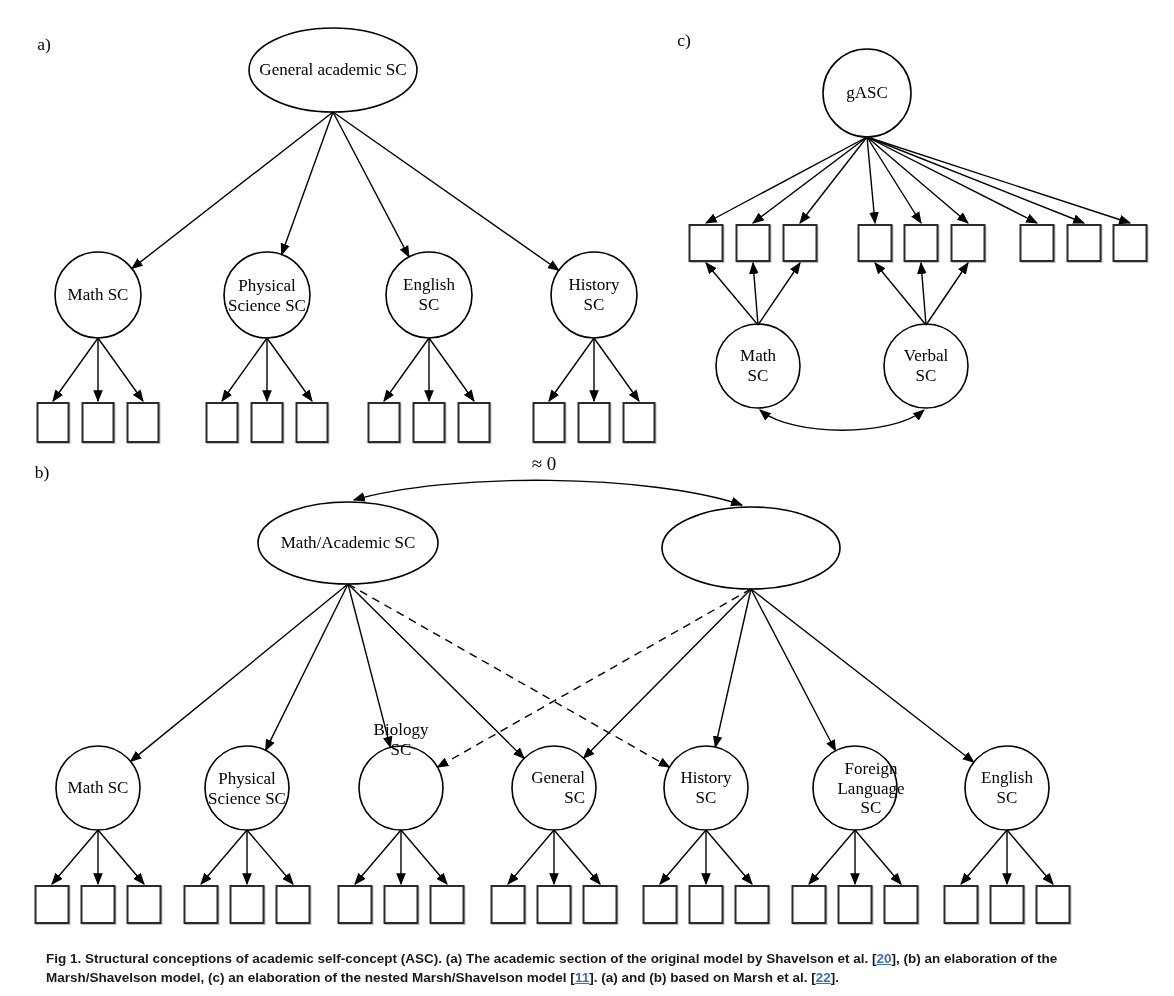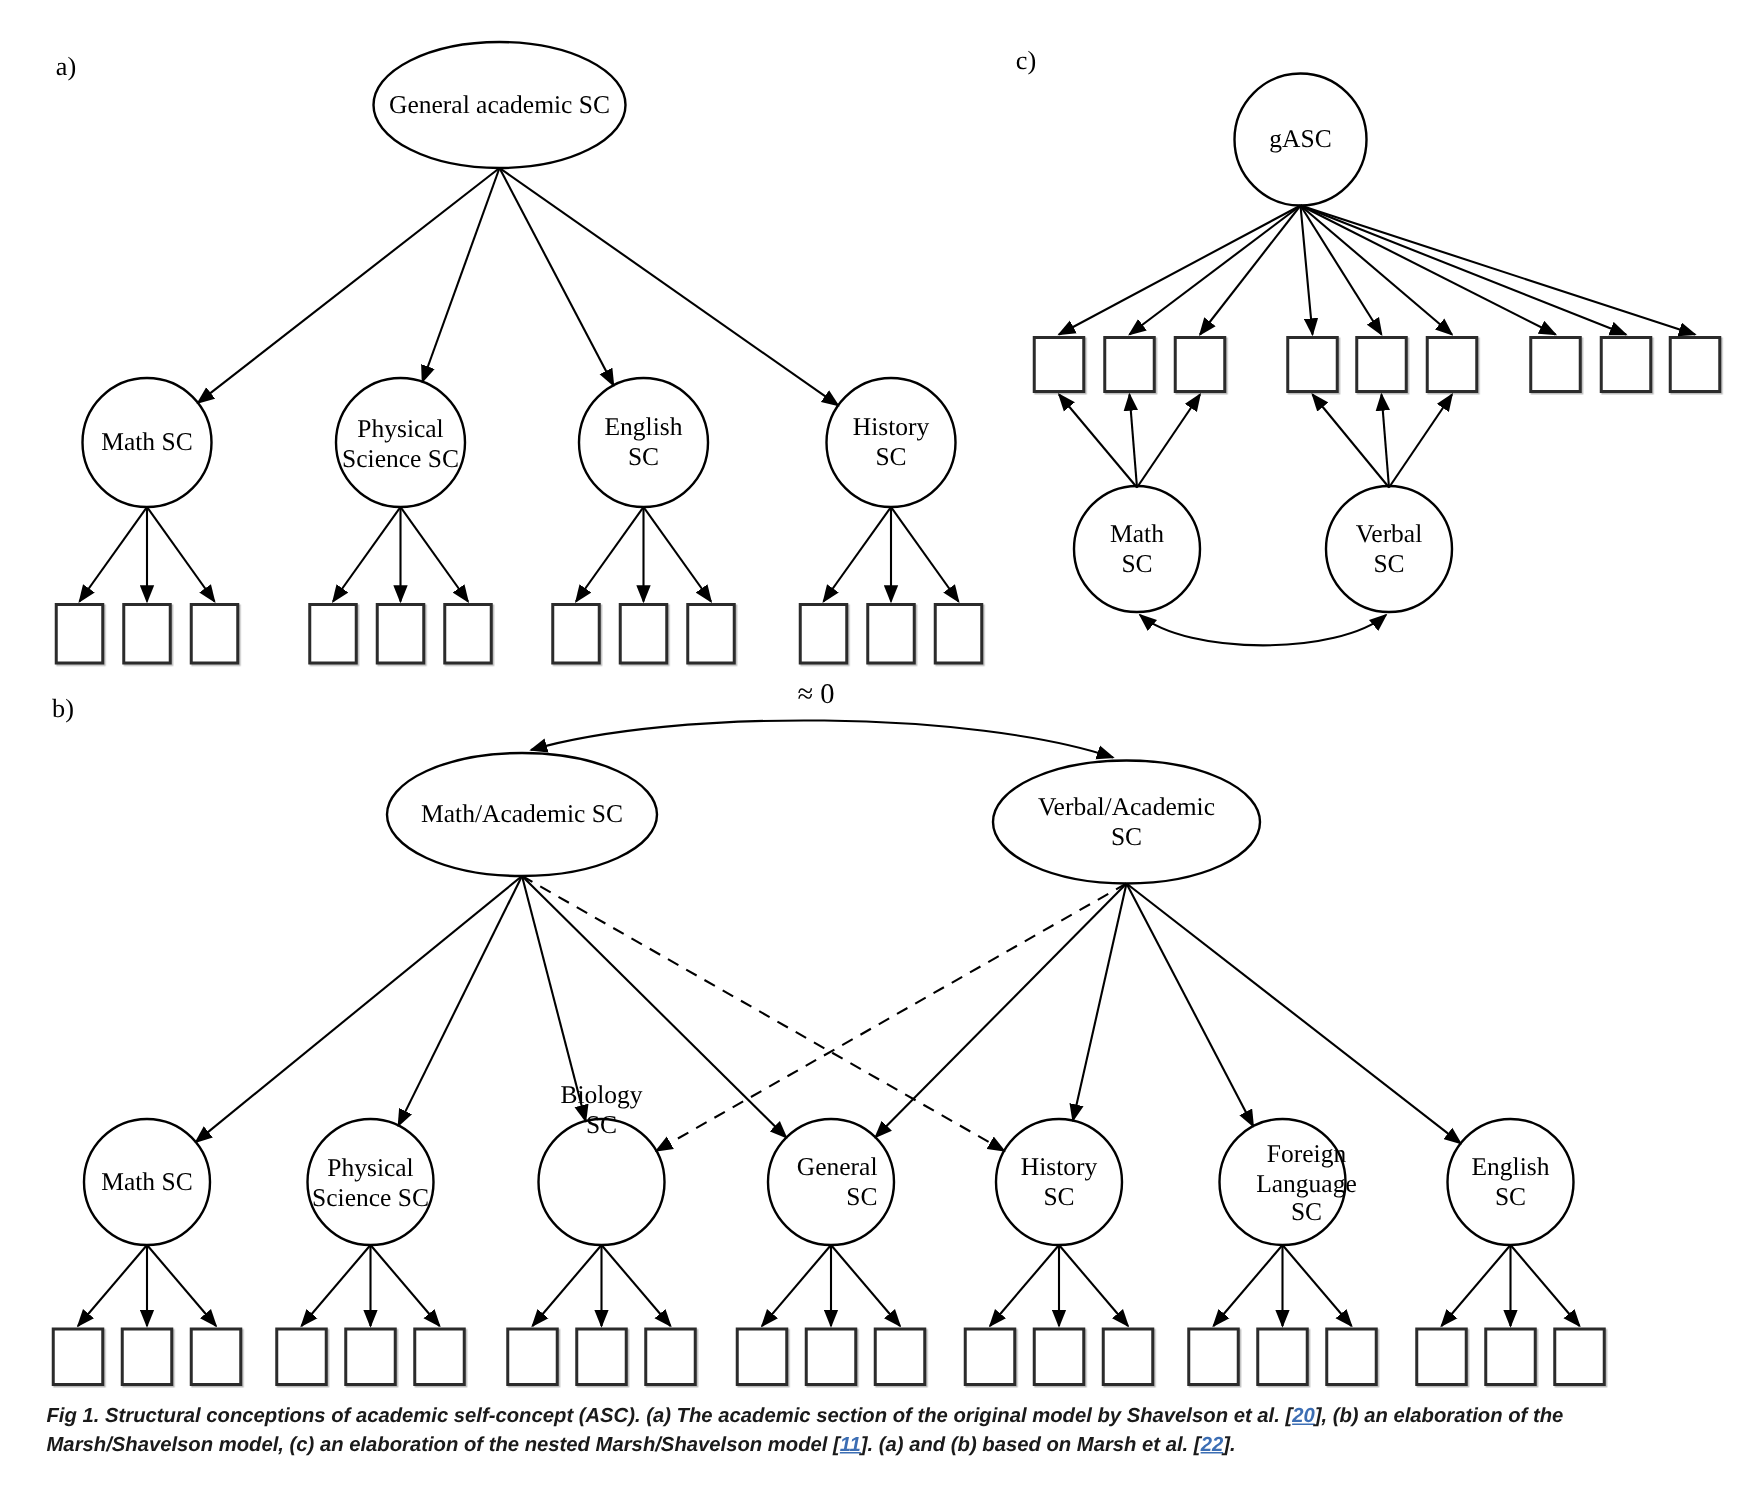--- a/index.html
+++ b/index.html
@@ -10,21 +10,21 @@
        font-size:17px;line-height:1.16;color:#000;}
   .panel-letter{font-size:17.5px;}
   .approx{font-size:19px;}
   .shape{fill:#fff;stroke:#000;stroke-width:1.6;}
   .squares{fill:#fff;stroke:#2b2b2b;stroke-width:2;filter:drop-shadow(1.5px 1.5px 0px #bdbdbd);}
   .arrow{stroke:#000;stroke-width:1.4;fill:none;}
   .dashed{stroke-dasharray:8 6;}
   .caption{position:absolute;left:30px;top:933px;width:1124px;
            font-family:"Liberation Sans", sans-serif;font-size:13.5px;
            line-height:1.42;color:#1a1a1a;}
-  .caption .main{font-weight:bold;margin:1px;font-style:italic;}
+  .caption .main{font-weight:bold;margin:16px;}
   .caption .note{font-weight:normal;margin:0;color:#222;}
   .ref{color:#3c6eb4;text-decoration:underline;cursor:pointer;font-weight:bold;}
 </style>
 </head>
 <body>
 
 <div class="canvas">
 
   <svg class="layer" width="1174" height="996" viewBox="0 0 1174 996">
     <defs>
@@ -164,21 +164,20 @@
   <div class="lbl panel-letter" style="left:684px;top:40px;">c)</div>
 
   <div class="lbl" style="left:333px;top:70px;width:160px;">General academic SC</div>
   <div class="lbl" style="left:98px;top:295px;width:62px;">Math SC</div>
   <div class="lbl" style="left:267px;top:296px;width:84px;">Physical Science SC</div>
   <div class="lbl" style="left:429px;top:295px;width:62px;">English SC</div>
   <div class="lbl" style="left:594px;top:295px;width:62px;">History SC</div>
 
   <div class="lbl approx" style="left:544px;top:464px;">≈ 0</div>
   <div class="lbl" style="left:348px;top:543px;width:140px;">Math/Academic SC</div>
-  <div class="lbl" style="left:751px;top:548px;width:140px;">Verbal/Academic SC</div>
   <div class="lbl" style="left:98px;top:788px;width:62px;">Math SC</div>
   <div class="lbl" style="left:247px;top:789px;width:84px;">Physical Science SC</div>
   <div class="lbl" style="left:401px;top:740px;width:62px;">Biology SC</div>
   <div class="lbl" style="left:554px;top:788px;width:62px;text-align:right;">General SC</div>
   <div class="lbl" style="left:706px;top:788px;width:62px;">History SC</div>
   <div class="lbl" style="left:855px;top:789px;width:84px;padding-left:32px;">Foreign Language SC</div>
   <div class="lbl" style="left:1007px;top:788px;width:62px;">English SC</div>
 
   <div class="lbl" style="left:867px;top:93px;width:100px;">gASC</div>
   <div class="lbl" style="left:758px;top:366px;width:58px;">Math SC</div>

